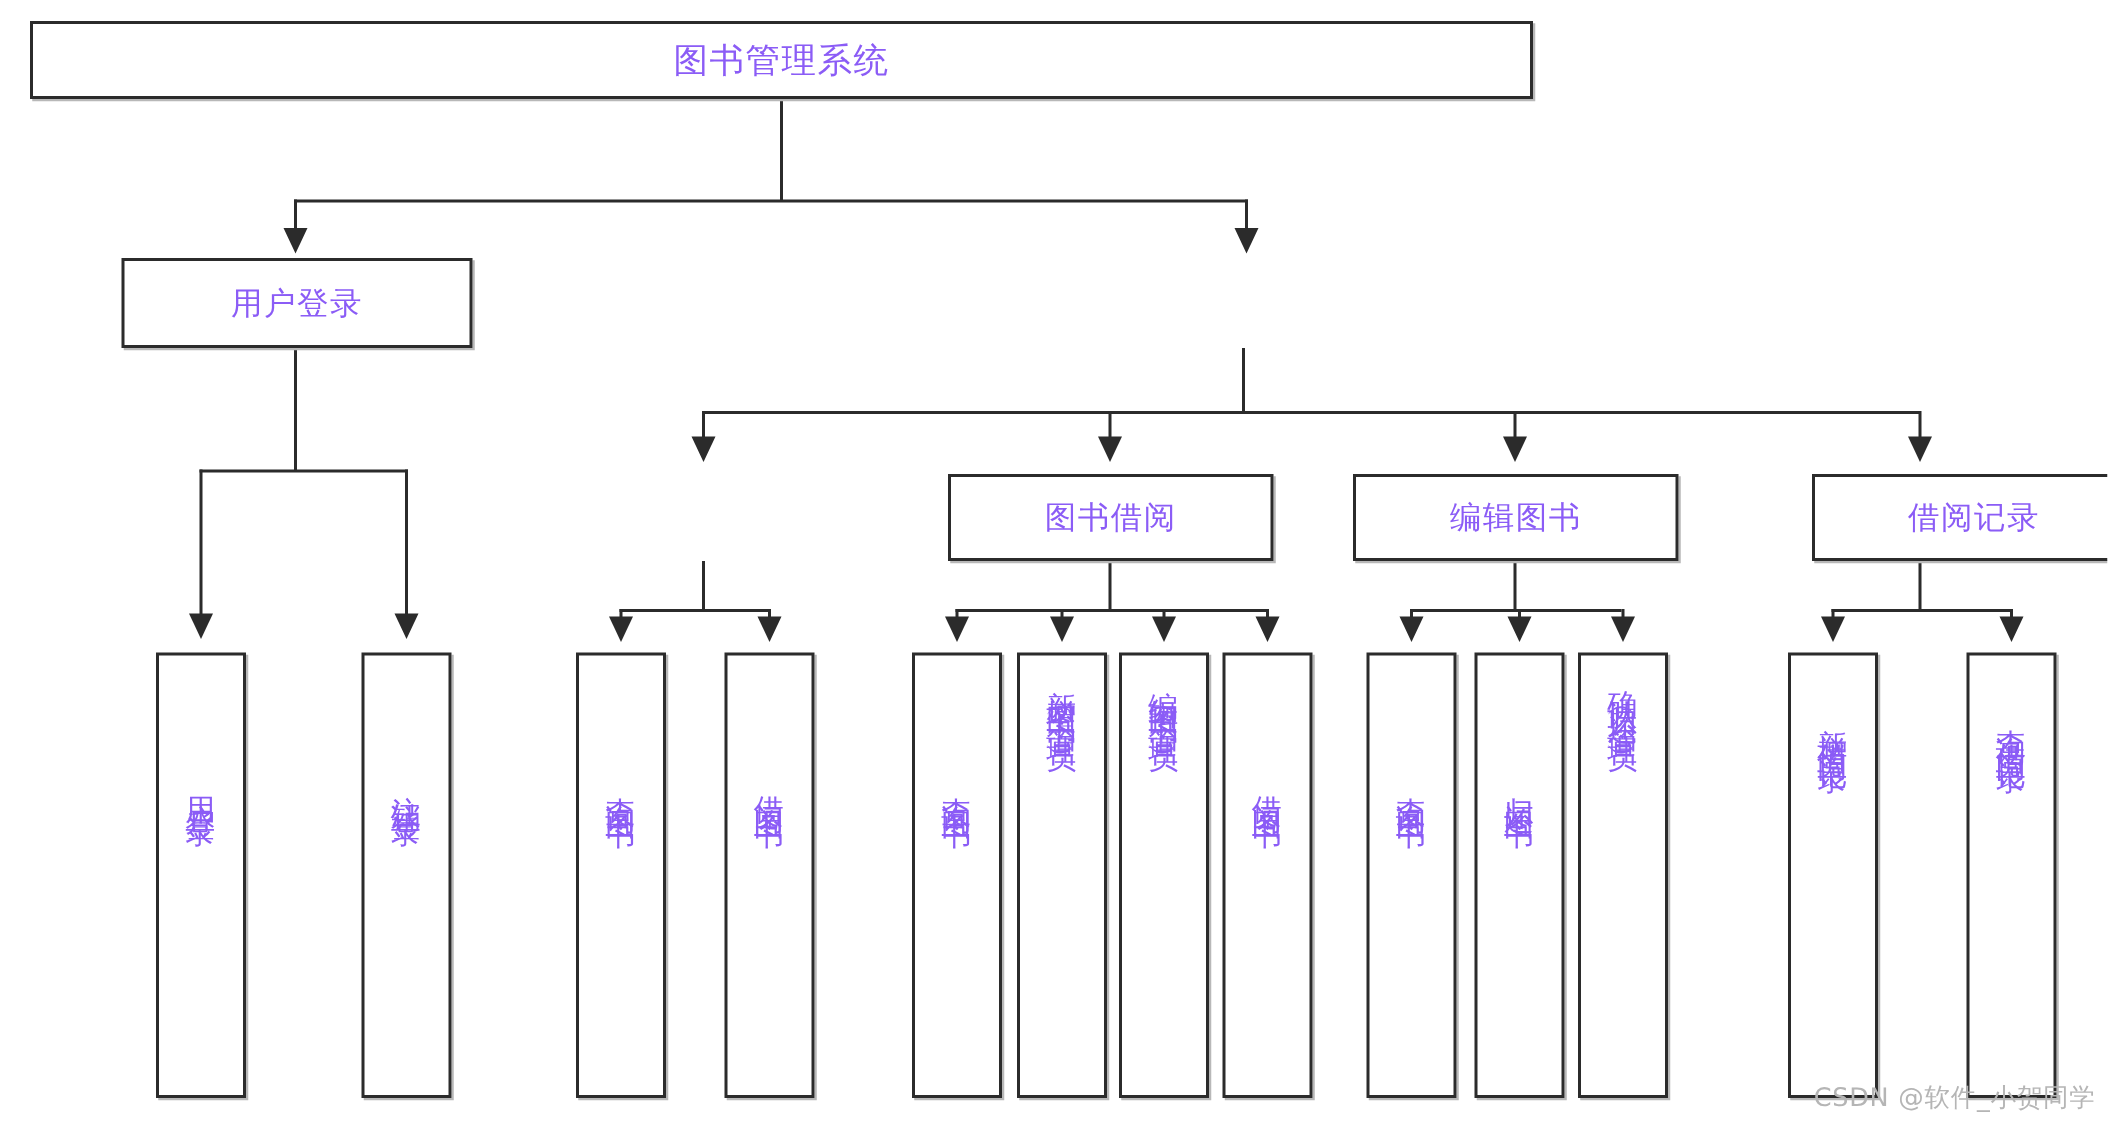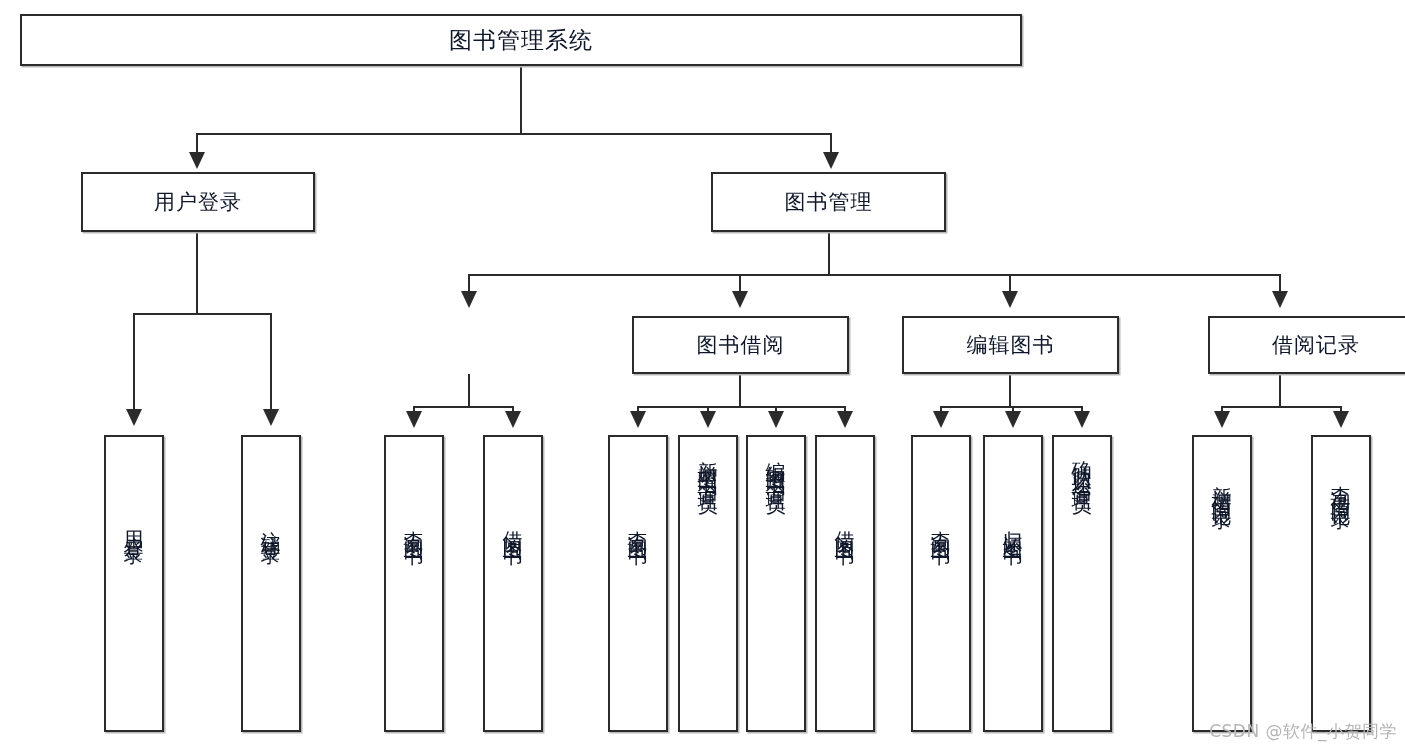--- a/index.html
+++ b/index.html
@@ -20,21 +20,21 @@
   
   .node{
     position:absolute;
     box-sizing:border-box;
     background:#ffffff;
     border:2px solid #2b2b2b;
     box-shadow:1.5px 1.5px 0 0 #b8b8b8;
     display:flex;
     align-items:center;
     justify-content:center;
-    color:#0f172a;
+    color:#8b5cf6;
   }
   .node.root{
     font-size:23px;
     letter-spacing:1px;
   }
   .node.lvl1{
     font-size:21px;
     letter-spacing:1px;
   }
   .node.lvl2{
@@ -151,23 +151,20 @@
   <div class="arrow" style="left:1333px;top:411px;"></div>
 
   <div class="node root" style="left:20px;top:14px;width:1002px;height:52px;">
     <span>图书管理系统</span>
   </div>
 
   <div class="node lvl1" style="left:81px;top:172px;width:234px;height:60px;">
     <span>用户登录</span>
   </div>
 
-  <div class="node lvl1" style="left:711px;top:172px;width:235px;height:60px;">
-    <span>图书管理</span>
-  </div>
 
 
   <div class="node lvl2" style="left:632px;top:316px;width:217px;height:58px;">
     <span>图书借阅</span>
   </div>
 
   <div class="node lvl2" style="left:902px;top:316px;width:217px;height:58px;">
     <span>编辑图书</span>
   </div>
 

